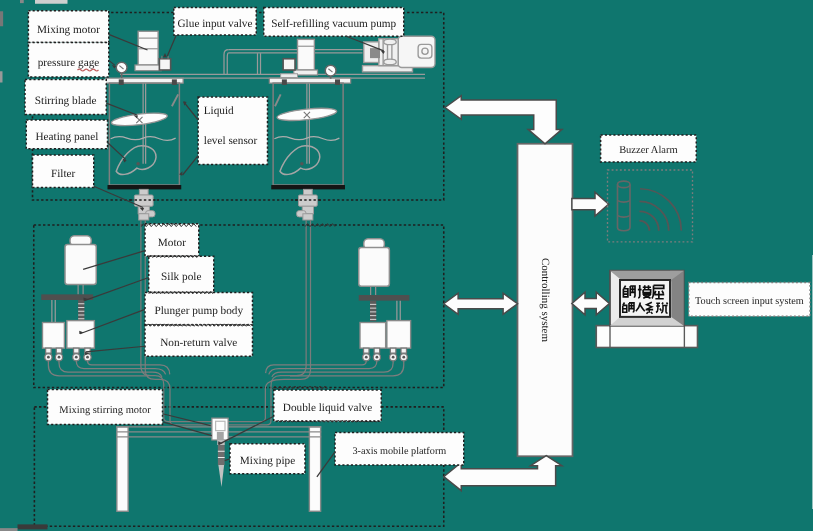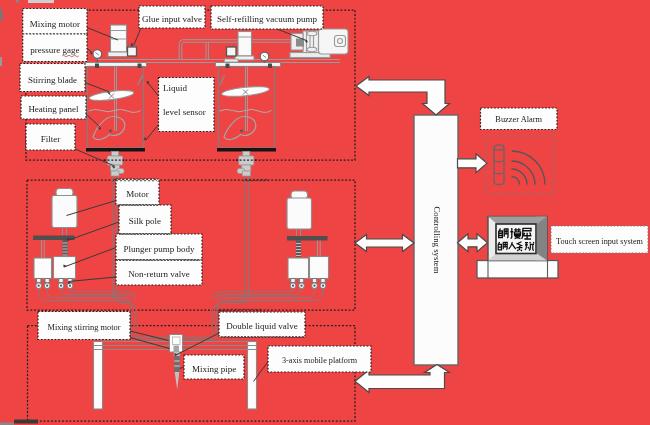--- a/index.html
+++ b/index.html
@@ -1,16 +1,16 @@
 <!DOCTYPE html>
 <html><head>
 <meta charset="utf-8">
 <style>
 html,body{margin:0;padding:0;background:#fff;}
-#page{width:650px;height:425px;position:relative;background:#ef4444;overflow:hidden;}
+#page{width:650px;height:425px;position:relative;background:#0f766e;overflow:hidden;}
 svg{position:absolute;left:0;top:0;}
 text{font-family:"Liberation Serif", serif;fill:#1c1c1c;}
 </style>
 </head>
 <body>
 <div id="page">
 <svg width="650" height="425" viewBox="0 0 650 425">
 
 <g fill="none" stroke="#1f1f1f" stroke-width="1.25" stroke-dasharray="1.9 1.8">
   <rect x="26" y="10" width="329" height="150"></rect>

